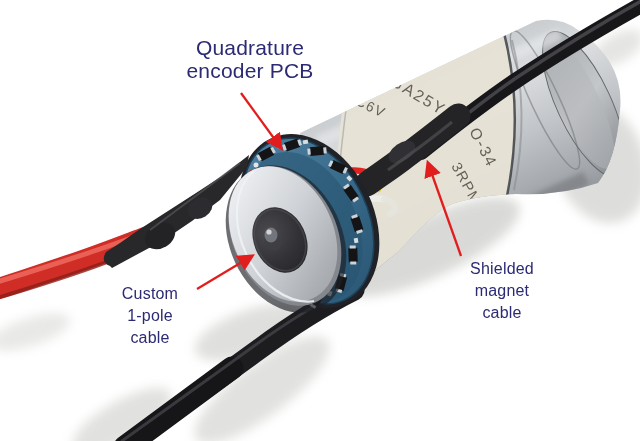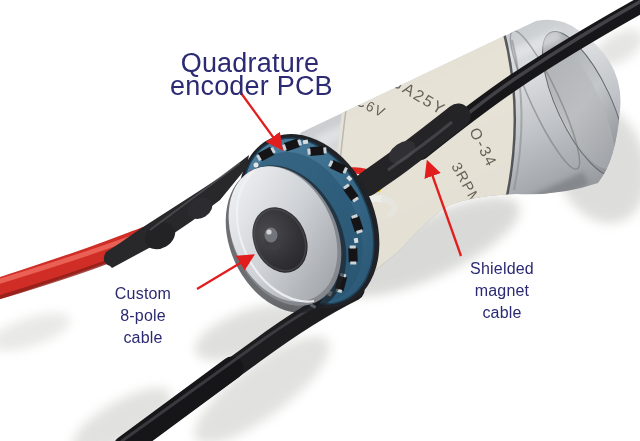--- a/index.html
+++ b/index.html
@@ -9,22 +9,22 @@
     font-family:"Liberation Sans","DejaVu Sans",sans-serif;
   }
   #scene{position:absolute;left:0;top:0;}
   .callout{
     position:absolute;text-align:center;
     color:var(--annotation-text,#2b2a73);
     font-size:16px;line-height:22px;font-weight:400;
     letter-spacing:.2px;white-space:nowrap;
   }
   .callout div{white-space:nowrap;}
-  #label-quadrature{left:170px;top:52px;width:160px;font-size:27px;line-height:23px;}
-  #label-magnet{left:81px;top:283px;width:124px;}
+  #label-quadrature{left:170px;top:36px;width:160px;font-size:21px;line-height:23px;}
+  #label-magnet{left:88px;top:283px;width:124px;}
   #label-shielded{left:438px;top:258px;width:128px;}
 </style>
 </head>
 <body>
 
 <div id="stage">
 
 <svg id="scene" width="640" height="441" viewBox="0 0 640 441" xmlns="http://www.w3.org/2000/svg">
   <defs>
     <linearGradient id="bodyGrad" gradientUnits="userSpaceOnUse" x1="428" y1="30" x2="540" y2="272">
@@ -224,21 +224,21 @@
     <line x1="461" y1="256" x2="428" y2="163" marker-end="url(#ah)"></line>
   </g>
 </svg>
 
 <div class="callout" id="label-quadrature">
   <div>Quadrature</div>
   <div>encoder PCB</div>
 </div>
 <div class="callout" id="label-magnet">
   <div>Custom</div>
-  <div>8-pole</div>
+  <div>1-pole</div>
   <div>cable</div>
 </div>
 <div class="callout" id="label-shielded">
   <div>Shielded</div>
   <div>magnet</div>
   <div>cable</div>
 </div>
 
 </div>
 

